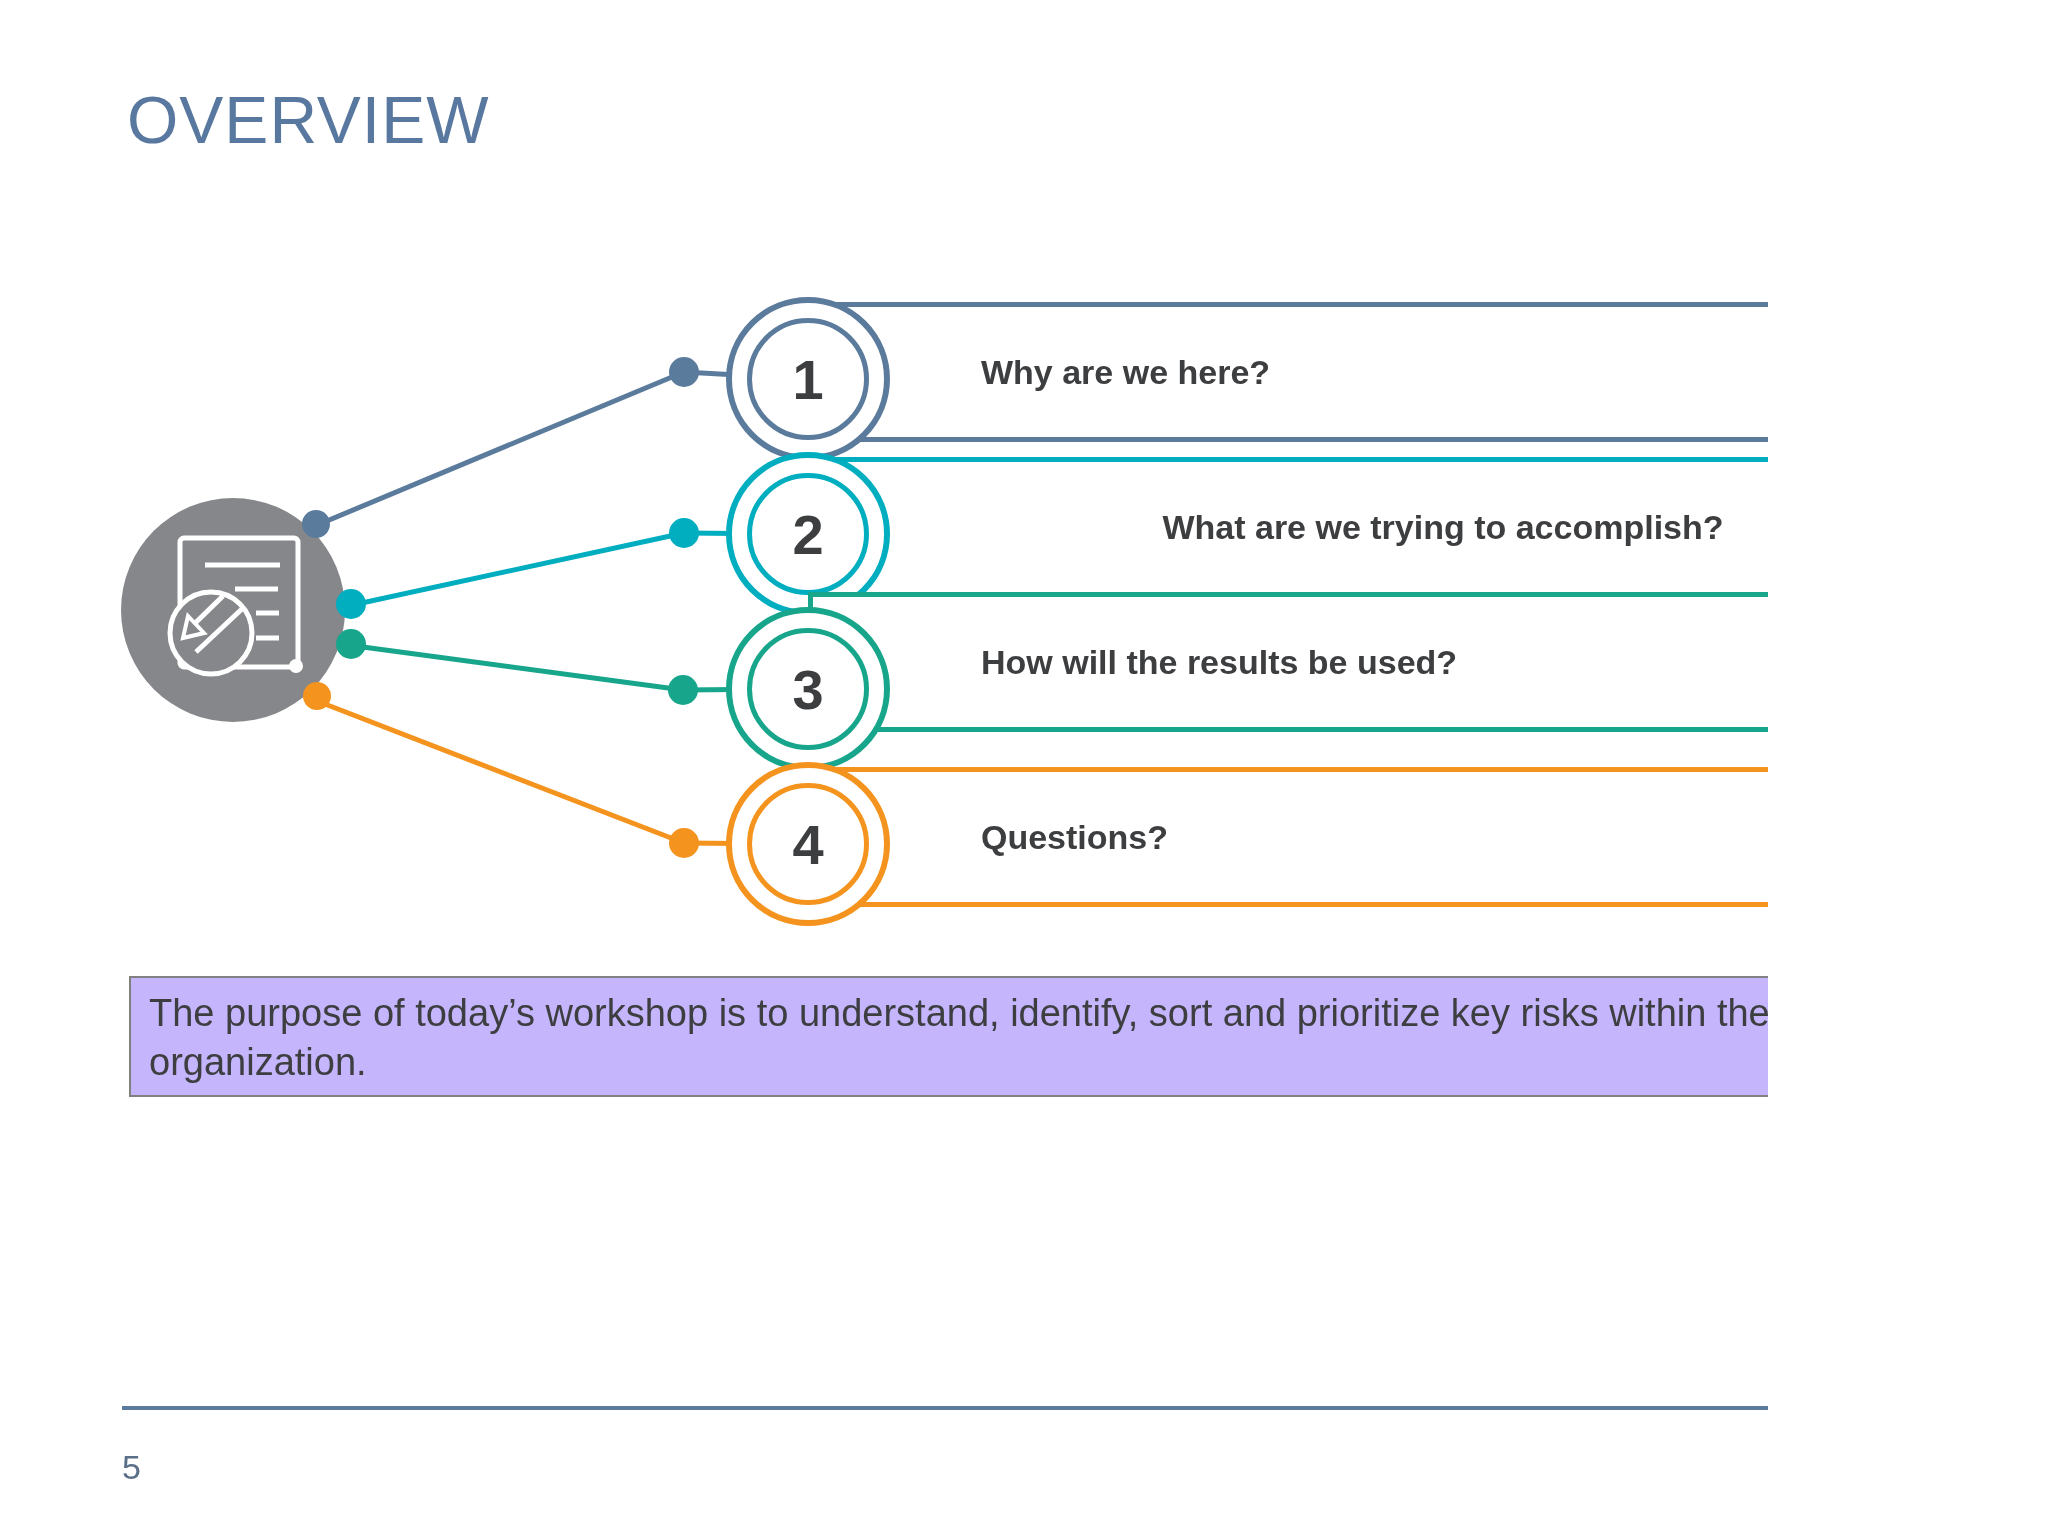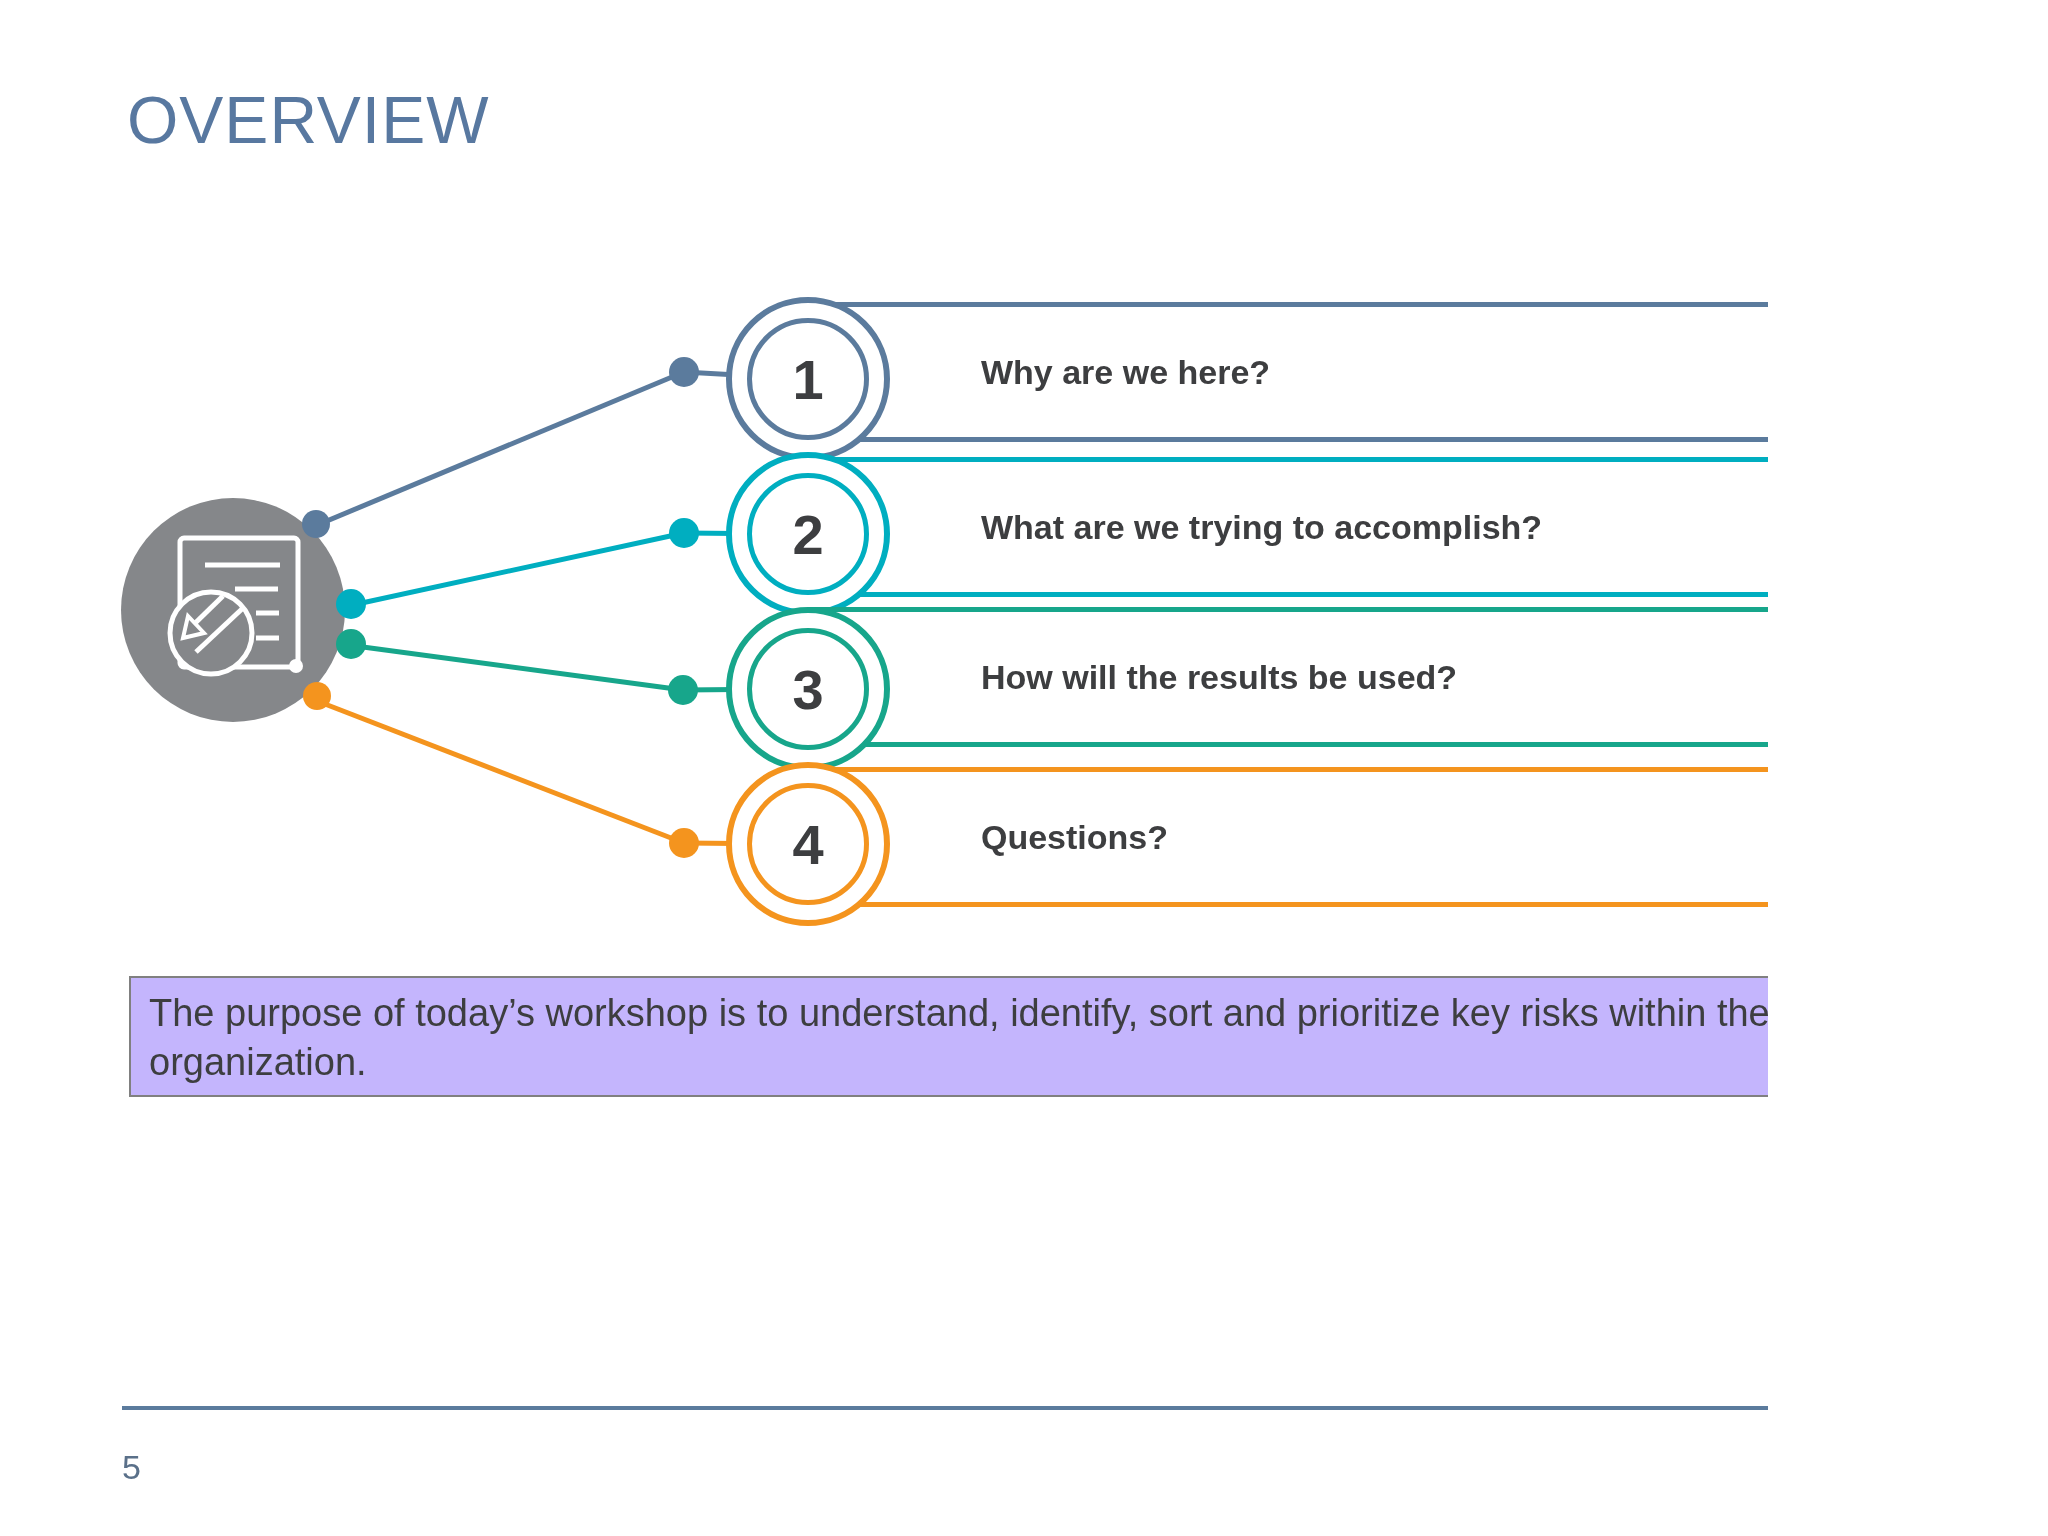--- a/index.html
+++ b/index.html
@@ -29,22 +29,22 @@
     border:6px solid var(--c); border-radius:50%; background:#fff;
     box-sizing:border-box; display:flex; align-items:center; justify-content:center;
   }
   .ring-inner {
     width:122px; height:122px; border:5px solid var(--c); border-radius:50%;
     box-sizing:border-box; display:flex; align-items:center; justify-content:center;
   }
   .num { font-size:56px; font-weight:bold; color:#3d3e40; }
 
   .r1 .box { top:302px; }  .r1 .ring-outer { top:297px; }
-  .r2 .box { top:457px; }  .r2 .ring-outer { top:452px; }
-  .r3 .box { top:607px; }  .r3 .ring-outer { top:607px; }
+  .r2 .box { top:457px;justify-content:center; }  .r2 .ring-outer { top:452px; }
+  .r3 .box { top:592px; }  .r3 .ring-outer { top:607px; }
   .r4 .box { top:767px; }  .r4 .ring-outer { top:762px; }
 
   .summary {
     position:absolute; left:129px; top:976px; width:1794px; height:121px;
     border:2px solid #808080; box-sizing:border-box; padding:11px 18px;
     font-size:38px; line-height:1.3; color:#3d3e40; background:#c4b5fd;
   }
   .footer-line { position:absolute; left:122px; top:1406px; width:1778px; height:4px; background:#5b7b9d; }
   .page-num { position:absolute; left:122px; top:1448px; font-size:34px; color:#5a7089; }
 </style>

